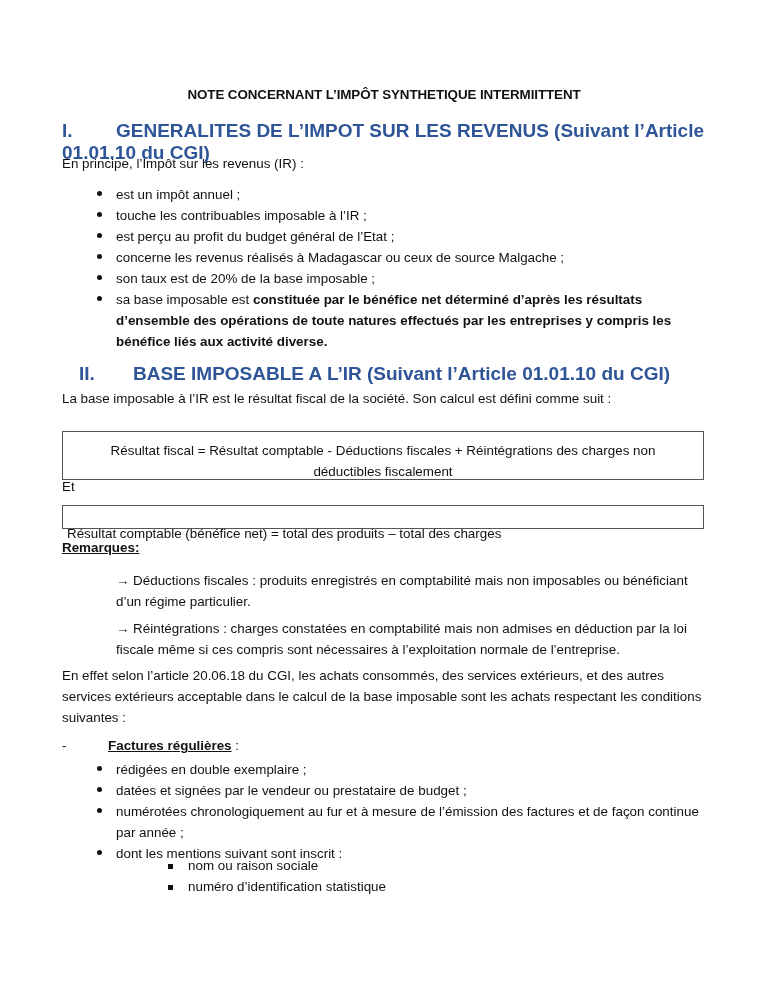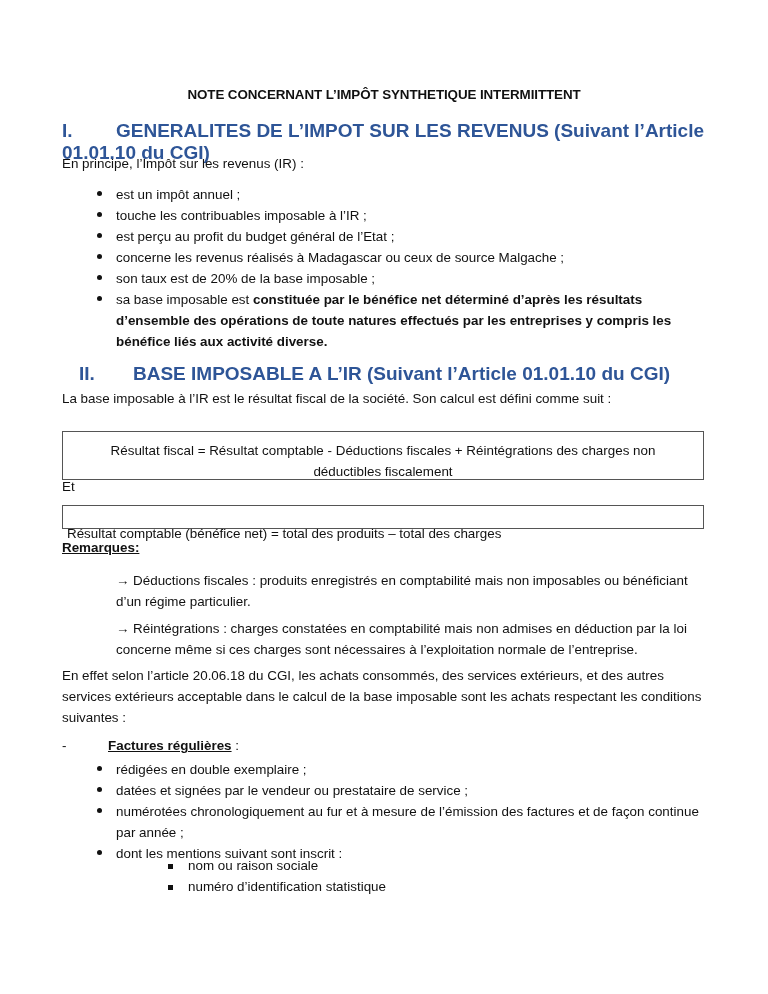--- a/index.html
+++ b/index.html
@@ -183,36 +183,36 @@
 
   <div class="abs para" style="top:479px;">Et</div>
 
   <div class="abs box box2">
     <span>Résultat comptable (bénéfice net) = total des produits – total des charges</span>
   </div>
 
   <div class="abs para remarques" style="top:540px;">Remarques:</div>
 
   <div class="abs arrow-para" style="top:570px;">→ Déductions fiscales : produits enregistrés en comptabilité mais non imposables ou bénéficiant d’un régime particulier.</div>
-  <div class="abs arrow-para" style="top:618px;">→ Réintégrations : charges constatées en comptabilité mais non admises en déduction par la loi concerne même si ces charges sont nécessaires à l’exploitation normale de l’entreprise.</div>
+  <div class="abs arrow-para" style="top:618px;">→ Réintégrations : charges constatées en comptabilité mais non admises en déduction par la loi fiscale même si ces compris sont nécessaires à l’exploitation normale de l’entreprise.</div>
 
   <div class="abs" style="top:665px; left:0; width:644px; line-height:21px;">En effet selon l’article 20.06.18 du CGI, les achats consommés, des services extérieurs, et des autres services extérieurs acceptable dans le calcul de la base imposable sont les achats respectant les conditions suivantes :</div>
 
   <div class="abs dash-item" style="top:738px; width:644px; height:20px;">
     <span class="dash">-</span>
     <span class="txt"><span class="ul-bold">Factures régulières</span><span> :</span></span>
   </div>
 
   <div class="abs bullet-item" style="top:759px;">
     <span class="dot"></span>
     <span class="txt">rédigées en double exemplaire ;</span>
   </div>
   <div class="abs bullet-item" style="top:780px;">
     <span class="dot"></span>
-    <span class="txt">datées et signées par le vendeur ou prestataire de service ;</span>
+    <span class="txt">datées et signées par le vendeur ou prestataire de budget ;</span>
   </div>
   <div class="abs bullet-item" style="top:801px;">
     <span class="dot"></span>
     <span class="txt">numérotées chronologiquement au fur et à mesure de l’émission des factures et de façon continue par année ;</span>
   </div>
   <div class="abs bullet-item" style="top:843px;">
     <span class="dot"></span>
     <span class="txt">dont les mentions suivant sont inscrit :</span>
   </div>
 

